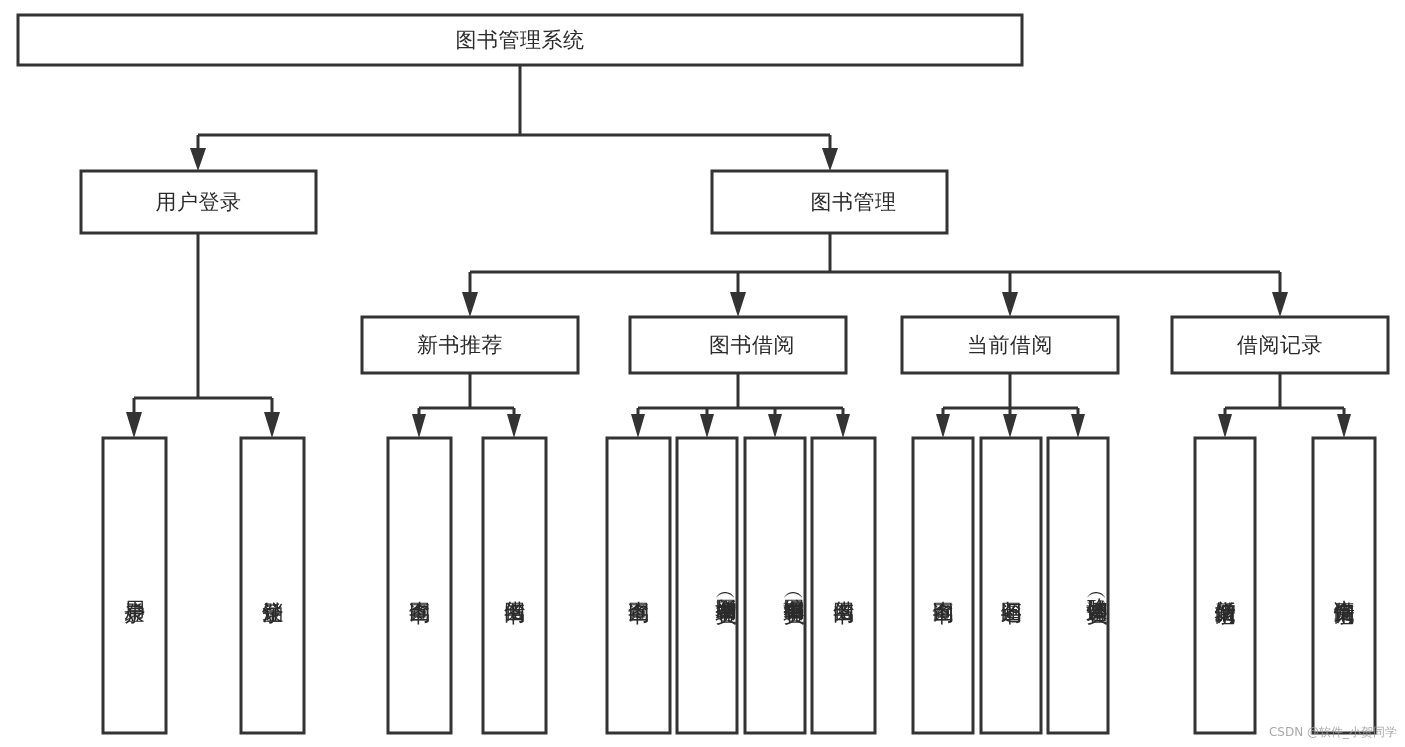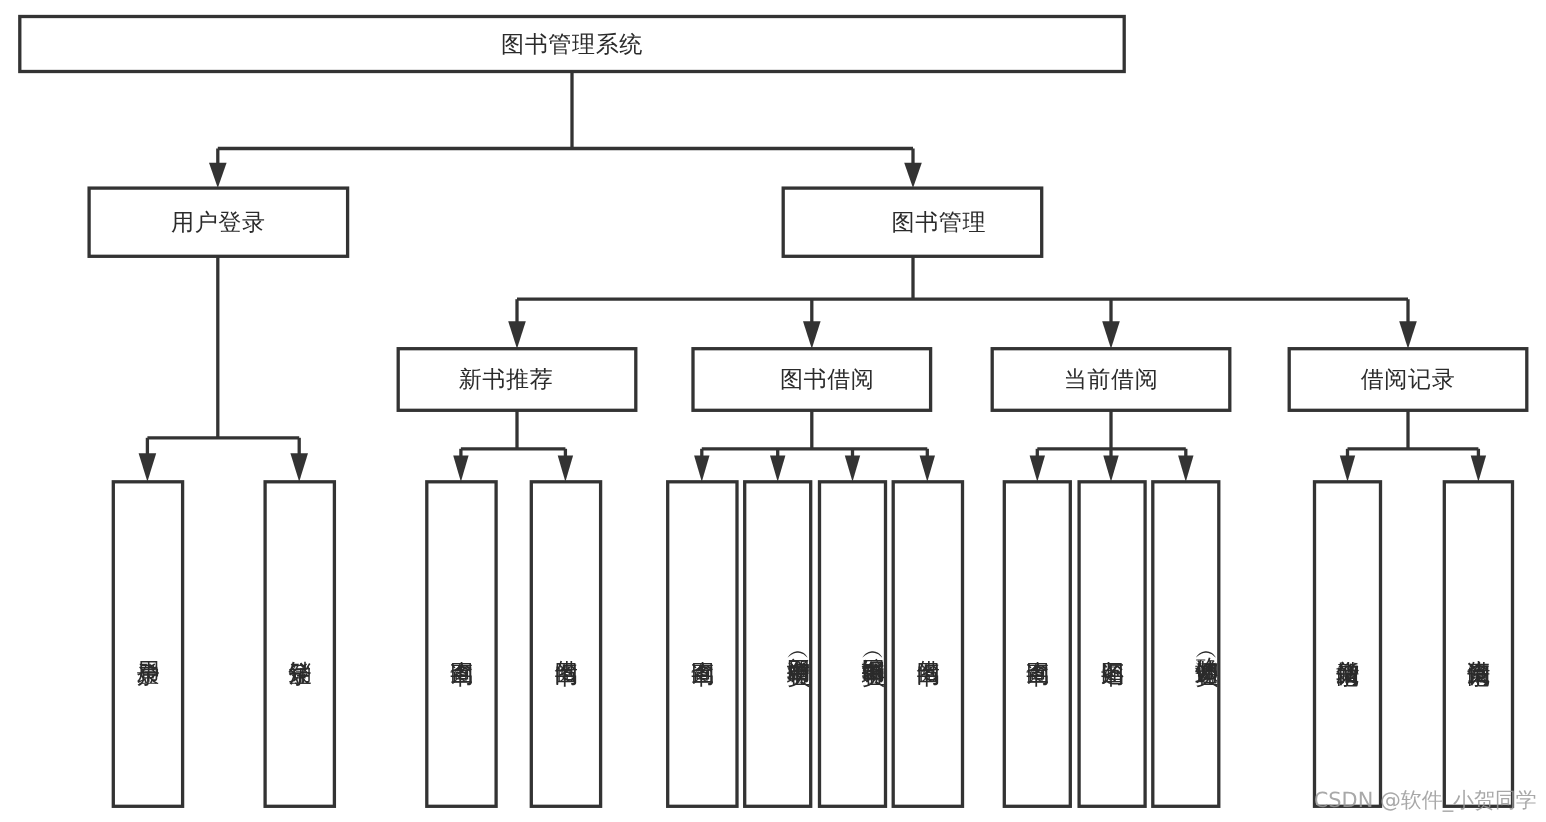--- a/index.html
+++ b/index.html
@@ -59,21 +59,21 @@
     font-size: 21px;
     line-height: 1.08;
     letter-spacing: 1px;
     padding-top: 6px;
     padding-bottom: 6px;
   }
   #watermark {
     position: absolute;
     right: 8px;
     bottom: 6px;
-    font-size: 19px;
+    font-size: 12px;
     color: #9a9a9a;
     font-family: "DejaVu Sans", "Liberation Sans", sans-serif;
     white-space: nowrap;
     opacity: 0.85;
   }
 </style>
 </head>
 <body>
 
 <div id="diagram-root">

